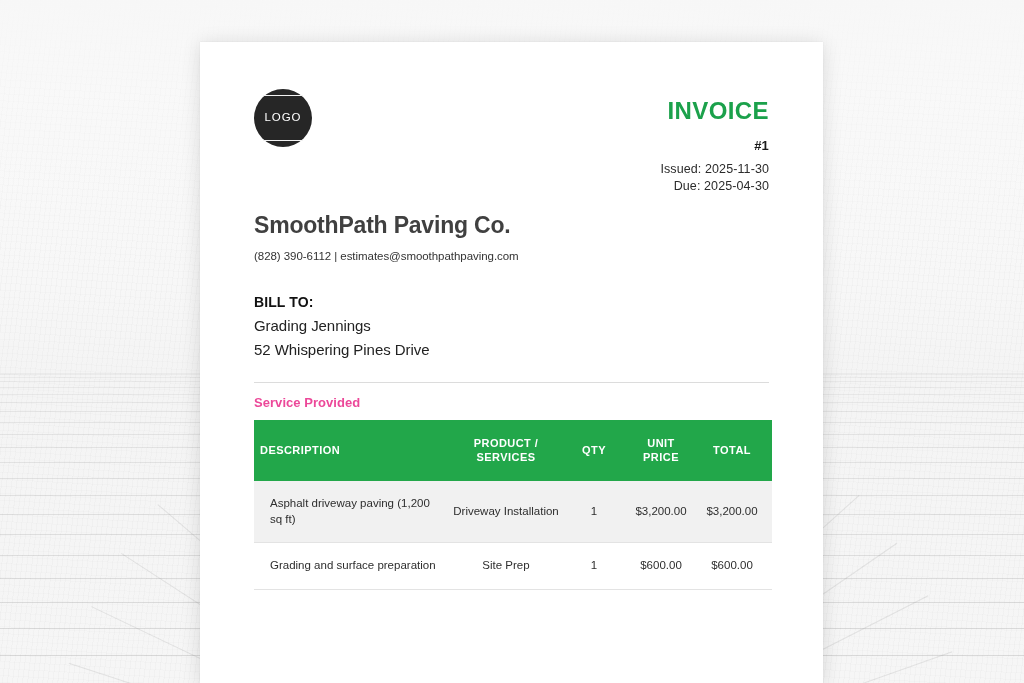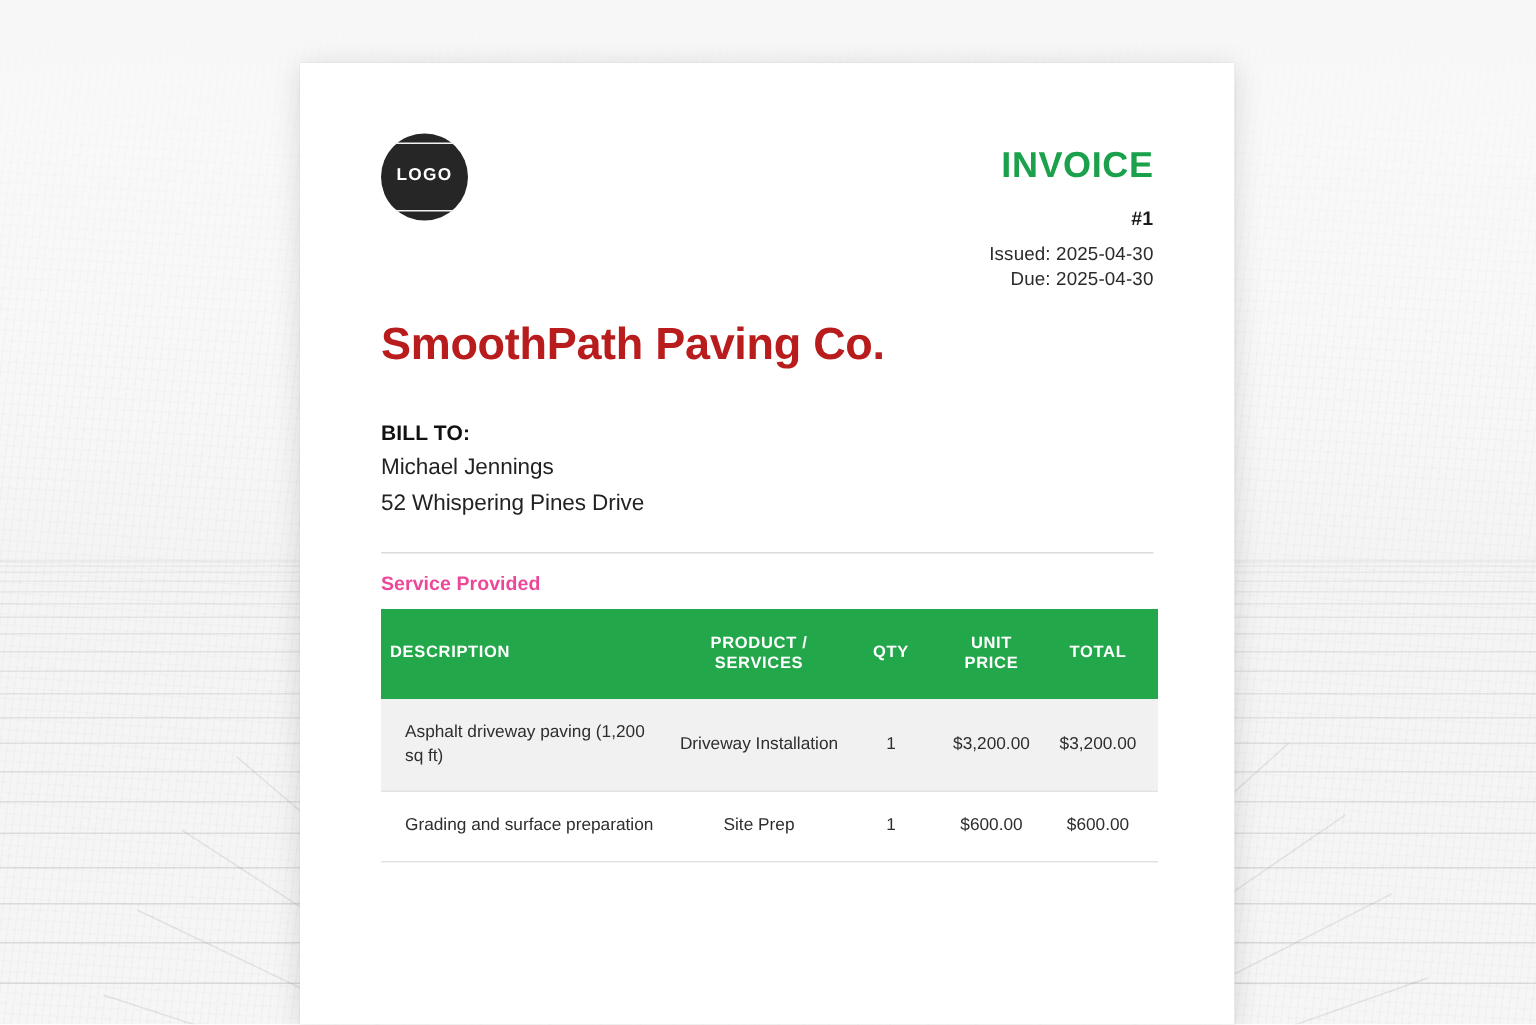--- a/index.html
+++ b/index.html
@@ -100,21 +100,21 @@
     margin-top: 1px;
   }
   .logo-rule {
     width: 40px;
     height: 1.5px;
     background: #f2f2f2;
   }
   .logo-text {
     color: #ffffff;
     font-size: 11.5px;
-    font-weight: bold;
+    font-weight: normal;
     letter-spacing: 0.9px;
     line-height: 1;
     padding: 16px 0;
   }
 
   .invoice-meta {
     text-align: right;
     padding-top: 10px;
   }
   .invoice-title {
@@ -135,23 +135,23 @@
     font-size: 12.5px;
     color: #2b2b2b;
     margin-top: 9px;
     letter-spacing: 0.1px;
   }
   .invoice-date.second { margin-top: 3px; }
 
   
   .sender { margin-top: 19px; }
   .company-name {
-    font-size: 30px;
-    font-weight: bold;
-    color: #b91c1c;
+    font-size: 23px;
+    font-weight: bold;
+    color: #404040;
     letter-spacing: -0.2px;
     line-height: 1.18;
   }
   .addr-line {
     font-size: 15px;
     color: #222222;
     margin-top: 7px;
     letter-spacing: -0.05px;
   }
   .contact-line {
@@ -283,33 +283,34 @@
 
       <div class="logo">
         <div class="logo-rule"></div>
         <div class="logo-text">LOGO</div>
         <div class="logo-rule"></div>
       </div>
 
       <div class="invoice-meta">
         <div class="invoice-title">INVOICE</div>
         <div class="invoice-number">#1</div>
-        <div class="invoice-date">Issued: 2025-04-30</div>
+        <div class="invoice-date">Issued: 2025-11-30</div>
         <div class="invoice-date second">Due: 2025-04-30</div>
       </div>
 
     </div>
 
     <div class="sender">
       <div class="company-name">SmoothPath Paving Co.</div>
+      <div class="contact-line">(828) 390-6112 | estimates@smoothpathpaving.com</div>
     </div>
 
     <div class="billto">
       <div class="billto-label">BILL TO:</div>
-      <div class="addr-line">Michael Jennings</div>
+      <div class="addr-line">Grading Jennings</div>
       <div class="addr-line">52 Whispering Pines Drive</div>
     </div>
 
     <div class="divider"></div>
 
     <div class="section-title">Service Provided</div>
 
     <table class="table">
       <thead>
         <tr>

